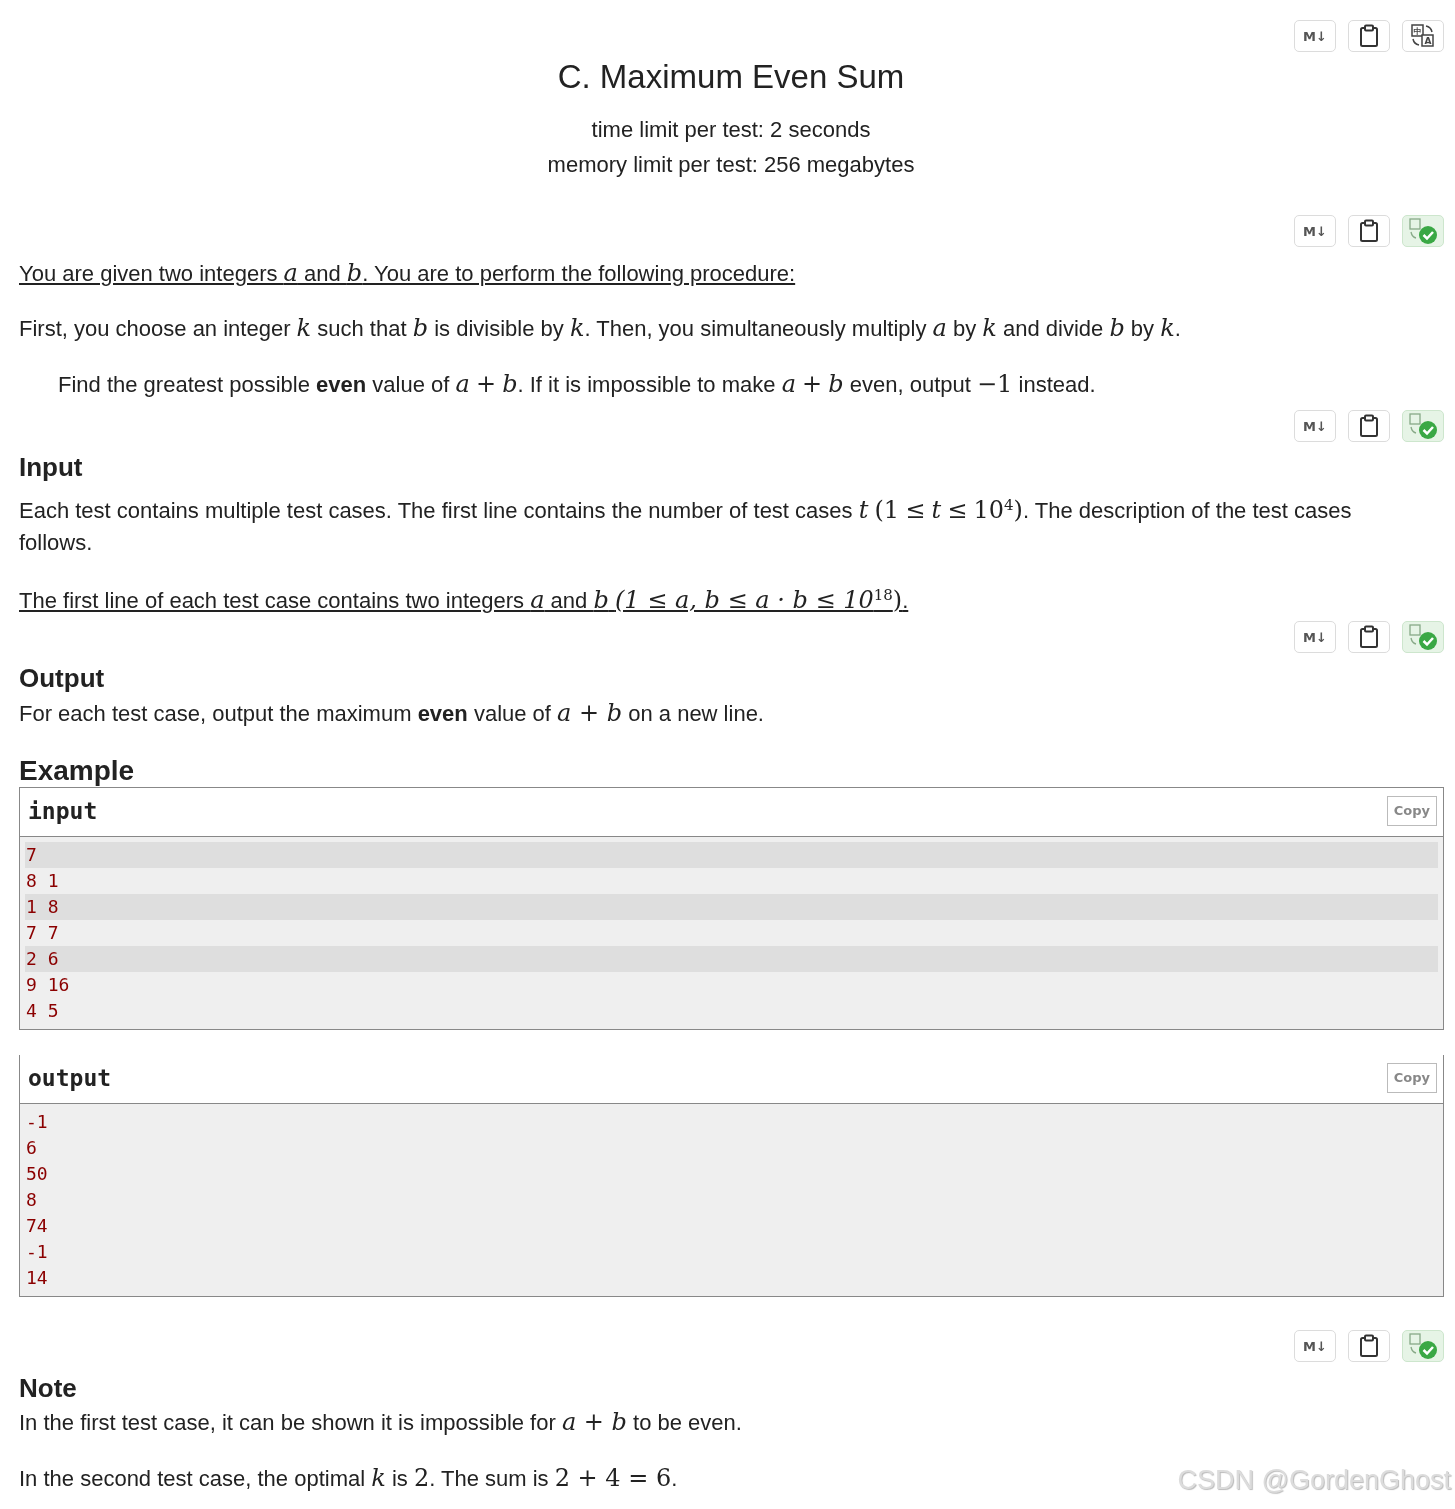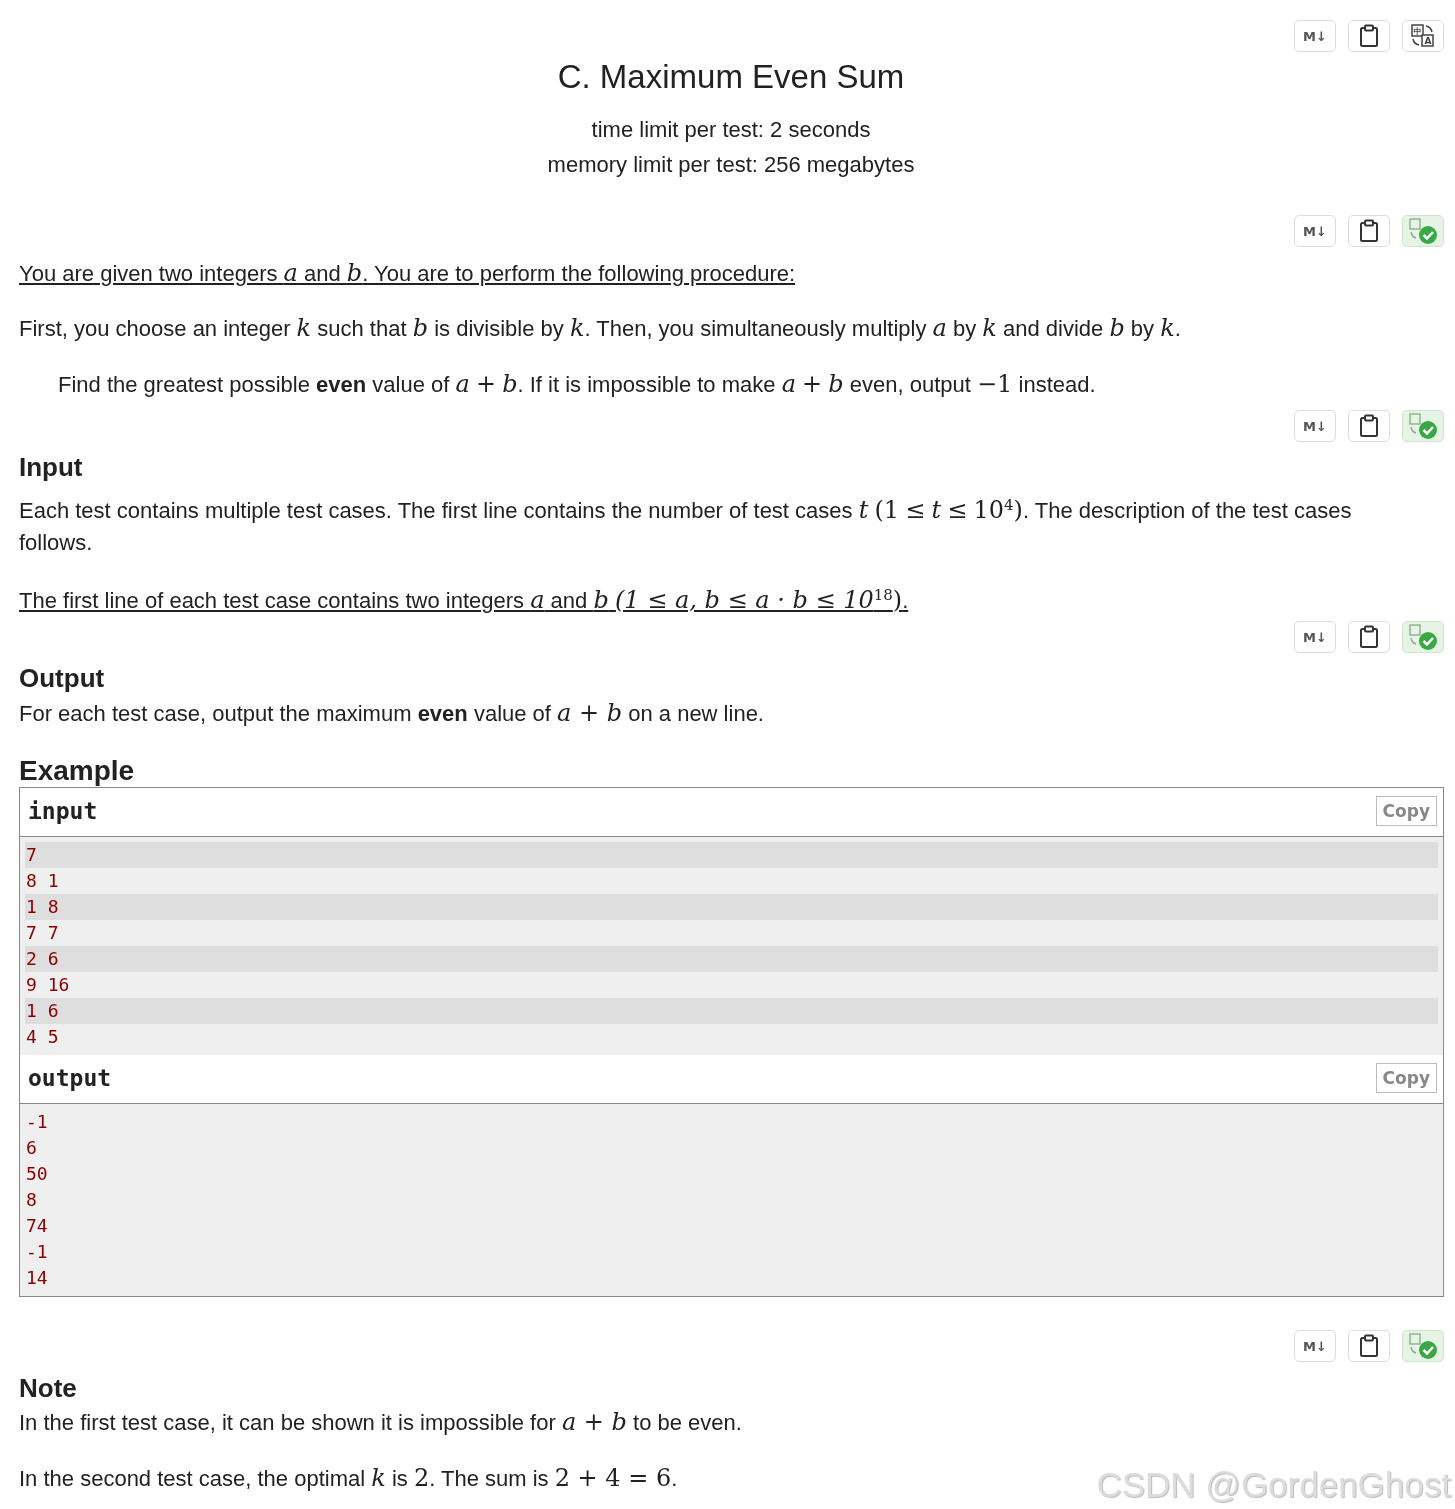--- a/index.html
+++ b/index.html
@@ -38,31 +38,31 @@
     .sample-head {
       height: 48px; background: #fff; border-bottom: 1px solid #888; position: relative;
     }
     .sample-head .label {
       position: absolute; left: 8px; top: 10px;
       font-family: "DejaVu Sans Mono", monospace; font-weight: bold; font-size: 23px; color: #222;
     }
     .copy-btn {
       position: absolute; right: 6px; top: 8px; height: 30px; padding: 0 6px;
       border: 1px solid #bbb; background: #fff; box-sizing: border-box;
-      font-family: "DejaVu Sans", sans-serif; font-weight: bold; font-size: 17px; color: #888;
+      font-family: "DejaVu Sans", sans-serif; font-weight: bold; font-size: 13px; color: #888;
       line-height: 28px;
     }
     .lines { padding: 5px 5px 5px 5px; }
     .line {
       height: 26px; line-height: 26px; padding-left: 1px;
       font-family: "DejaVu Sans Mono", monospace; font-size: 18px; color: #8b0000;
     }
     .line.odd { background: #dedede; }
     .watermark {
-      position: absolute; right: 4px; top: 1465px; font-size: 35px; color: #dcdcdc;
+      position: absolute; right: 4px; top: 1465px; font-size: 27px; color: #dcdcdc;
       text-shadow: 1px 1px 1px #bbb;
     }
   </style>
 </head>
 <body>
 
 <div class="toolbar" style="top:20px;">
   <div class="tbtn">
       <span>M↓</span>
     </div>
@@ -178,21 +178,20 @@
     <span class="label">input</span>
     <span class="copy-btn">Copy</span>
   </div>
   <div class="lines">
     <div class="line odd">7</div>
     <div class="line">8 1</div>
     <div class="line odd">1 8</div>
     <div class="line">7 7</div>
     <div class="line odd">2 6</div>
     <div class="line">9 16</div>
-    <div class="line odd">1 6</div>
     <div class="line">4 5</div>
   </div>
 </div>
 
 <div class="sample" style="top:1055px; border-top:none;">
   <div class="sample-head">
     <span class="label">output</span>
     <span class="copy-btn">Copy</span>
   </div>
   <div class="lines">

